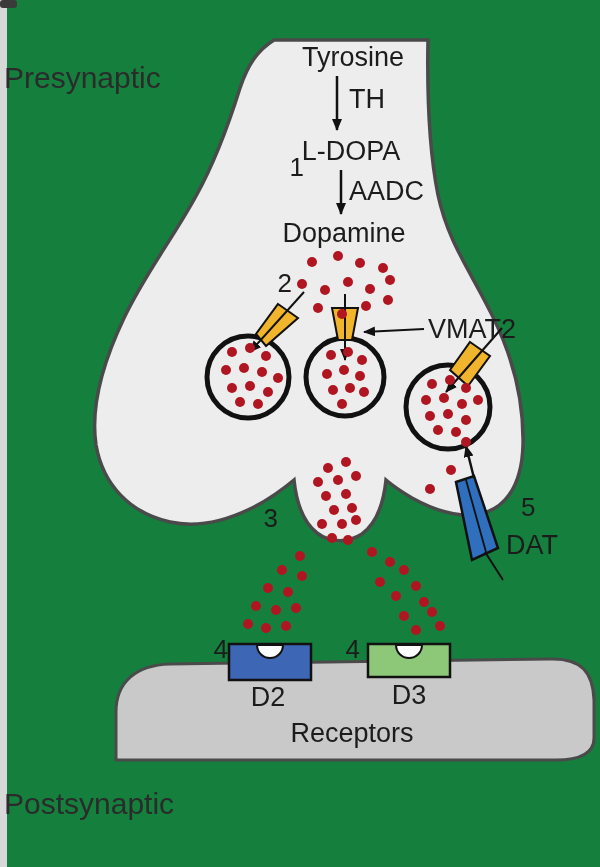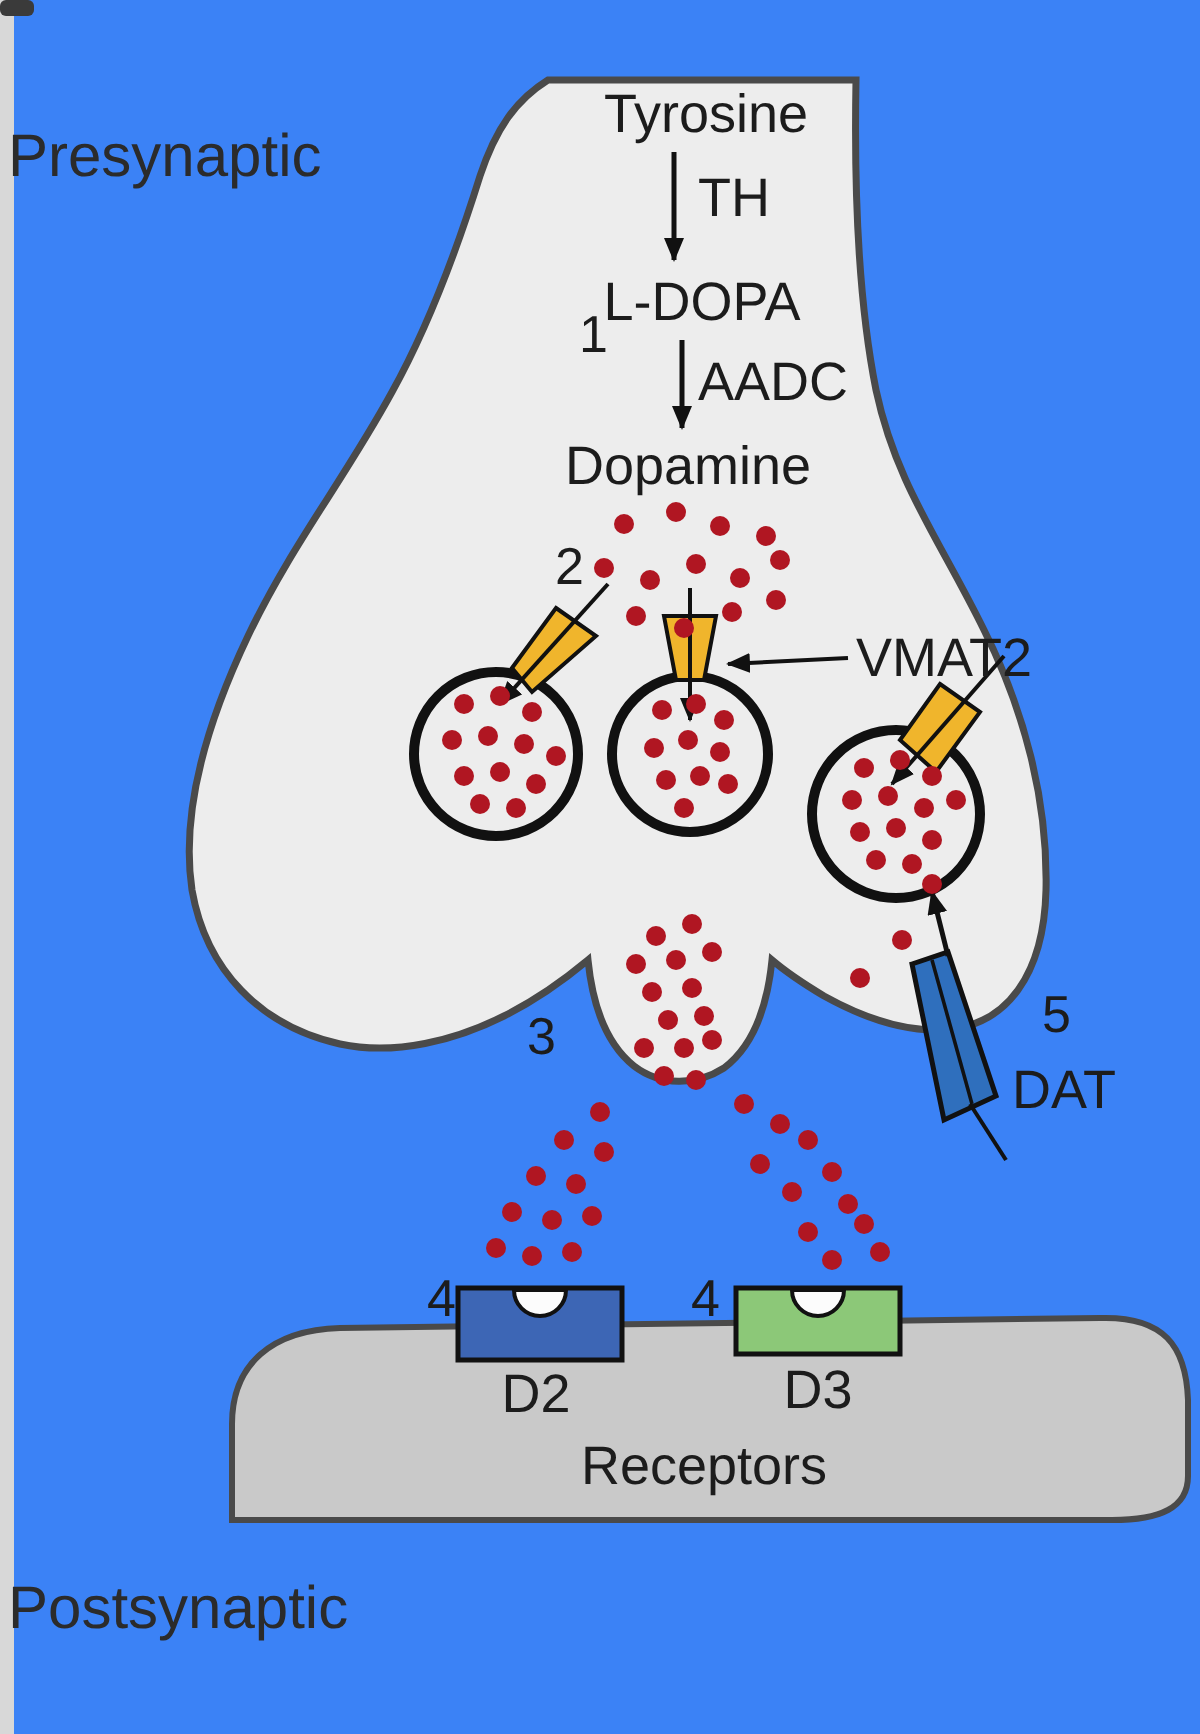--- a/index.html
+++ b/index.html
@@ -1,16 +1,16 @@
 <!DOCTYPE html>
 <html><head>
 <meta charset="utf-8">
 <style>
   html,body{margin:0;padding:0;background:#ffffff;}
-  .stage{position:relative;width:600px;height:867px;background:#3b82f6;overflow:hidden;
+  .stage{position:relative;width:600px;height:867px;background:#15803d;overflow:hidden;
          font-family:"Liberation Sans", sans-serif;}
   svg{position:absolute;left:0;top:0;}
   text{fill:#1c1c1c;font-family:"Liberation Sans", sans-serif;}
   .lbl{font-size:27px;}
   .big{font-size:30px;fill:#2b2b2b;}
   .num{font-size:26px;}
 </style>
 </head>
 <body>
 

